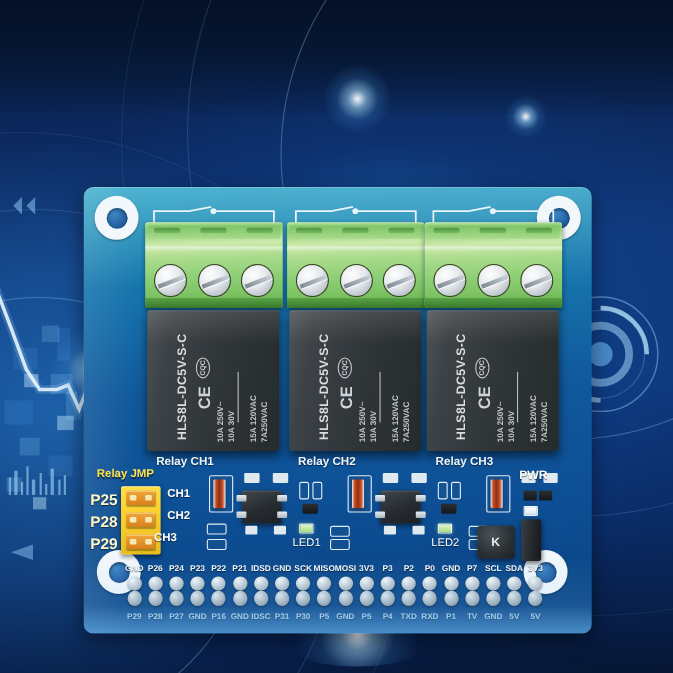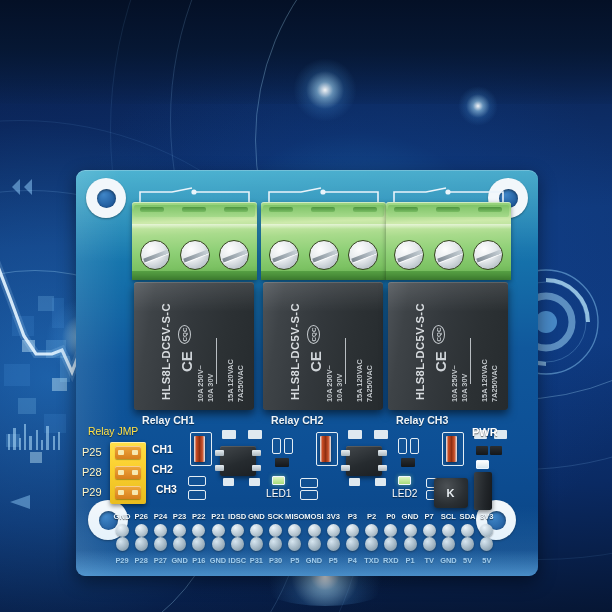--- a/index.html
+++ b/index.html
@@ -103,30 +103,30 @@
     transform:rotate(-90deg); transform-origin:left top; }
   .cqc{ position:absolute; width:19px; height:13px; border:1.2px solid #c4c9cd;
     border-radius:50%; color:#cfd4d8; font-size:6.2px; font-weight:bold;
     text-align:center; line-height:11px; transform:rotate(-90deg); transform-origin:left top; }
   .vbar{ position:absolute; width:1.4px; background:#b9bec2; }
 
   .chlabel{ position:absolute; color:#eef4f8; font-size:10.6px; font-weight:bold;
     text-shadow:0 1px 1px rgba(0,0,0,.5); white-space:nowrap; }
 
   
-  .jmp-title{ position:absolute; color:#ffe24a; font-size:10.4px; font-weight:normal;
+  .jmp-title{ position:absolute; color:#ffe24a; font-size:10.4px; font-weight:bold;
     text-shadow:0 1px 1px rgba(0,0,0,.5); }
   .jmp{ position:absolute; width:36px; height:62px; border-radius:2px;
     background:linear-gradient(175deg,#ffe04a 0%,#fbd02f 40%,#e8bb1d 100%);
     box-shadow:0 2px 4px rgba(0,0,0,.45), inset 0 1px 0 rgba(255,255,255,.55); }
   .jcap{ position:absolute; left:5px; width:26px; height:13px; border-radius:2px;
     background:linear-gradient(180deg,#f0a83c,#d77f1c);
     box-shadow:inset 0 1px 0 rgba(255,255,255,.45), 0 1px 1px rgba(0,0,0,.3); }
   .jcap span{ position:absolute; top:4px; width:6px; height:5px; background:#f7e9b0; border-radius:1px; }
-  .pinlab{ position:absolute; color:#fff7c9; font-size:11px; font-weight:normal;
+  .pinlab{ position:absolute; color:#fff7c9; font-size:14px; font-weight:bold;
     text-shadow:0 1px 1px rgba(0,0,0,.55); }
   .chnum{ position:absolute; color:#fff; font-size:10.4px; font-weight:bold;
     text-shadow:0 1px 1px rgba(0,0,0,.55); }
 
   
   .opto{ position:absolute; width:36px; height:30px; border-radius:2px;
     background:linear-gradient(160deg,#42474b,#262b2f 55%,#1c2024);
     box-shadow:0 2px 4px rgba(0,0,0,.5), inset 0 1px 0 rgba(255,255,255,.13); }
   .optopad{ position:absolute; width:9px; height:6px; border-radius:1px;
     background:linear-gradient(180deg,#e8eef2,#a9b5bd); }
@@ -398,21 +398,21 @@
         <span style="left:17px;"></span>
       </div>
   </div>
 
   <div class="pinlab" style="left:6px;top:276px;">P25</div>
   <div class="pinlab" style="left:6px;top:296px;">P28</div>
   <div class="pinlab" style="left:6px;top:316px;">P29</div>
 
   <div class="chnum" style="left:76px;top:274px;">CH1</div>
   <div class="chnum" style="left:76px;top:294px;">CH2</div>
-  <div class="chnum" style="left:80px;top:314px;text-align:right;">CH3</div>
+  <div class="chnum" style="left:64px;top:314px;text-align:right;">CH3</div>
 
   <div>
     <div class="padbox" style="left:114px;top:262px;width:22px;height:34px;"></div>
     <div class="diode" style="left:118px;top:266px;"></div>
     <div class="smd pad" style="left:146px;top:260px;width:14px;height:9px;"></div>
     <div class="smd pad" style="left:172px;top:260px;width:14px;height:9px;"></div>
     <div class="opto" style="left:144px;top:276px;">
       <div class="optopad" style="left:-5px;top:4px;"></div>
         <div class="optopad" style="left:-5px;top:19px;"></div>
       <div class="optopad" style="left:32px;top:4px;"></div>

